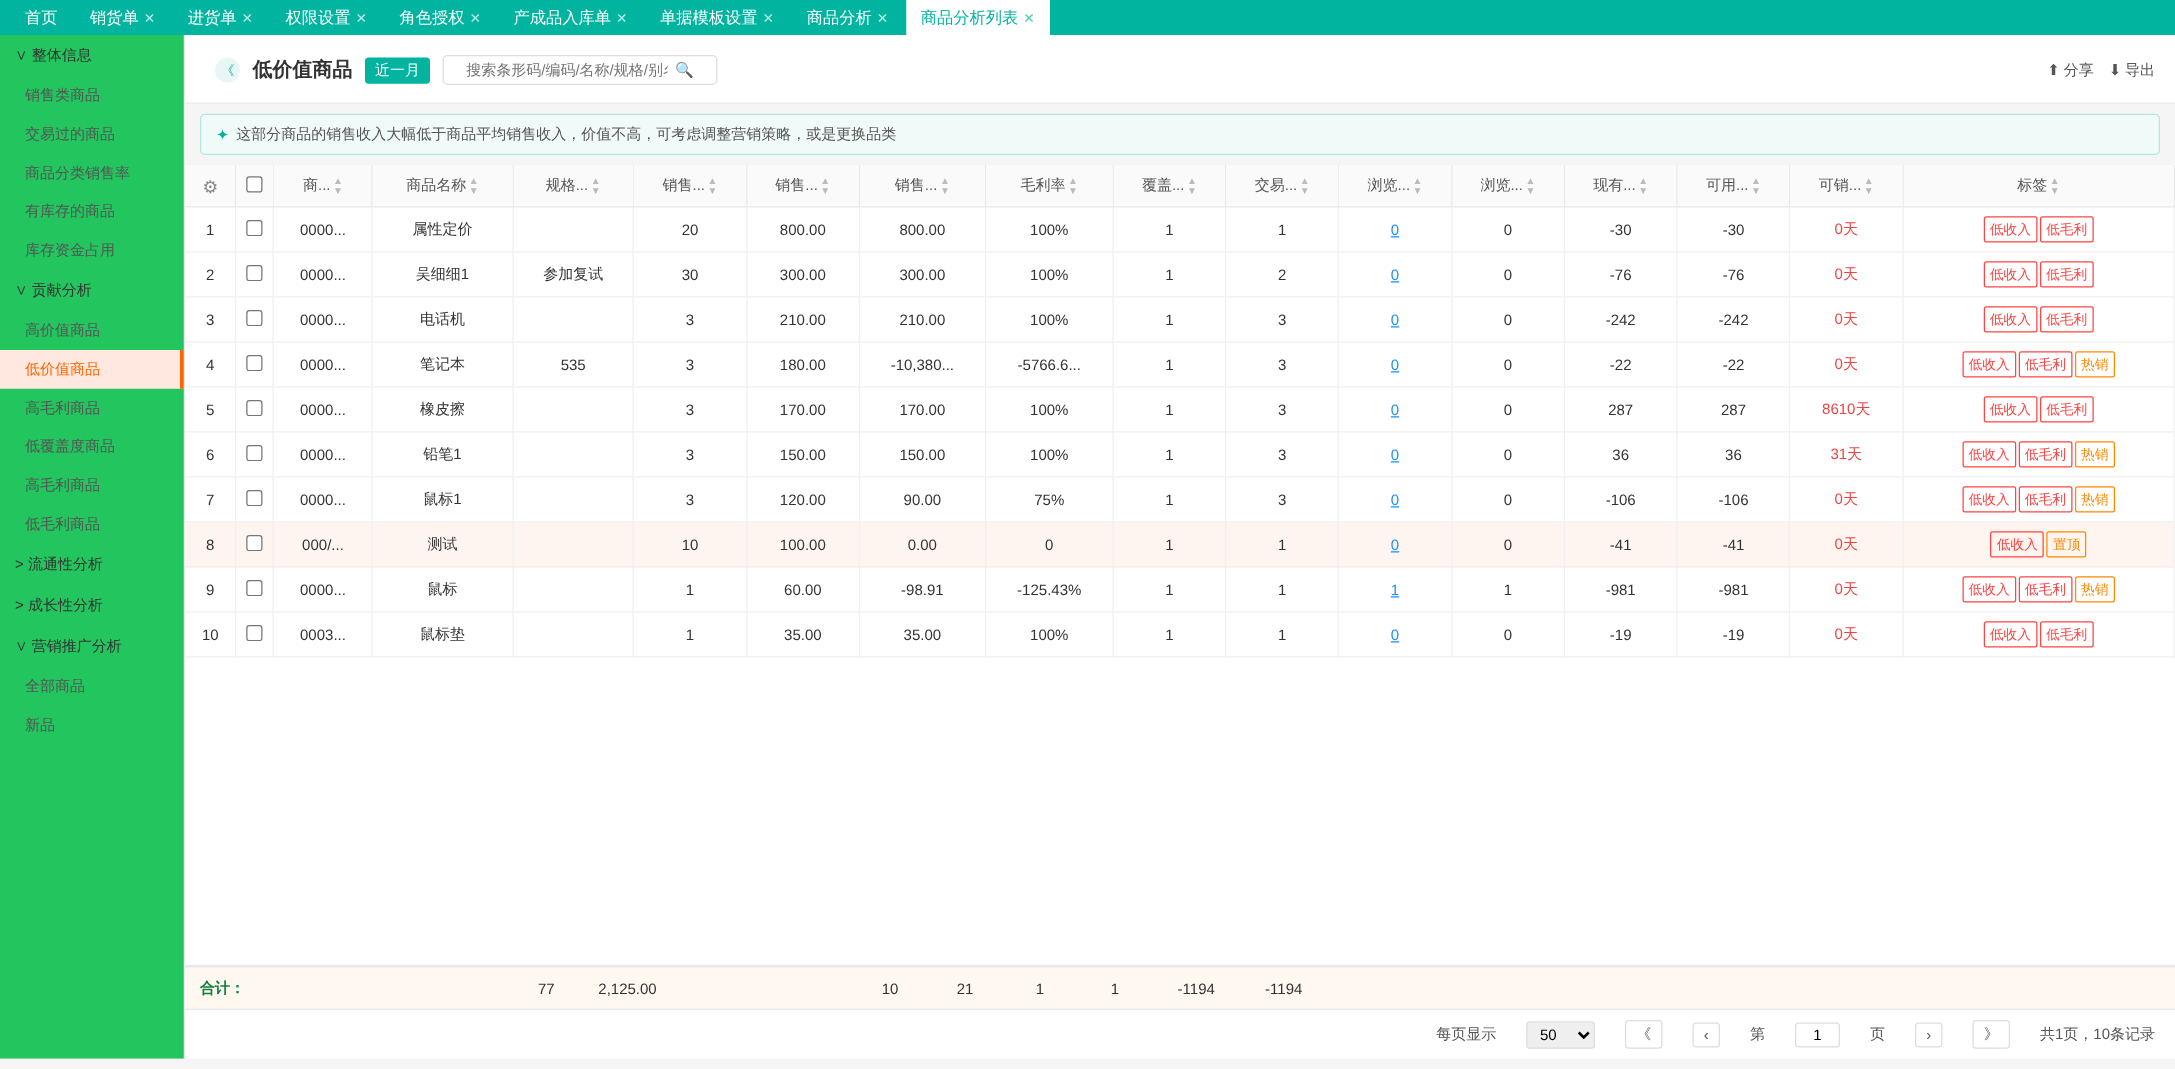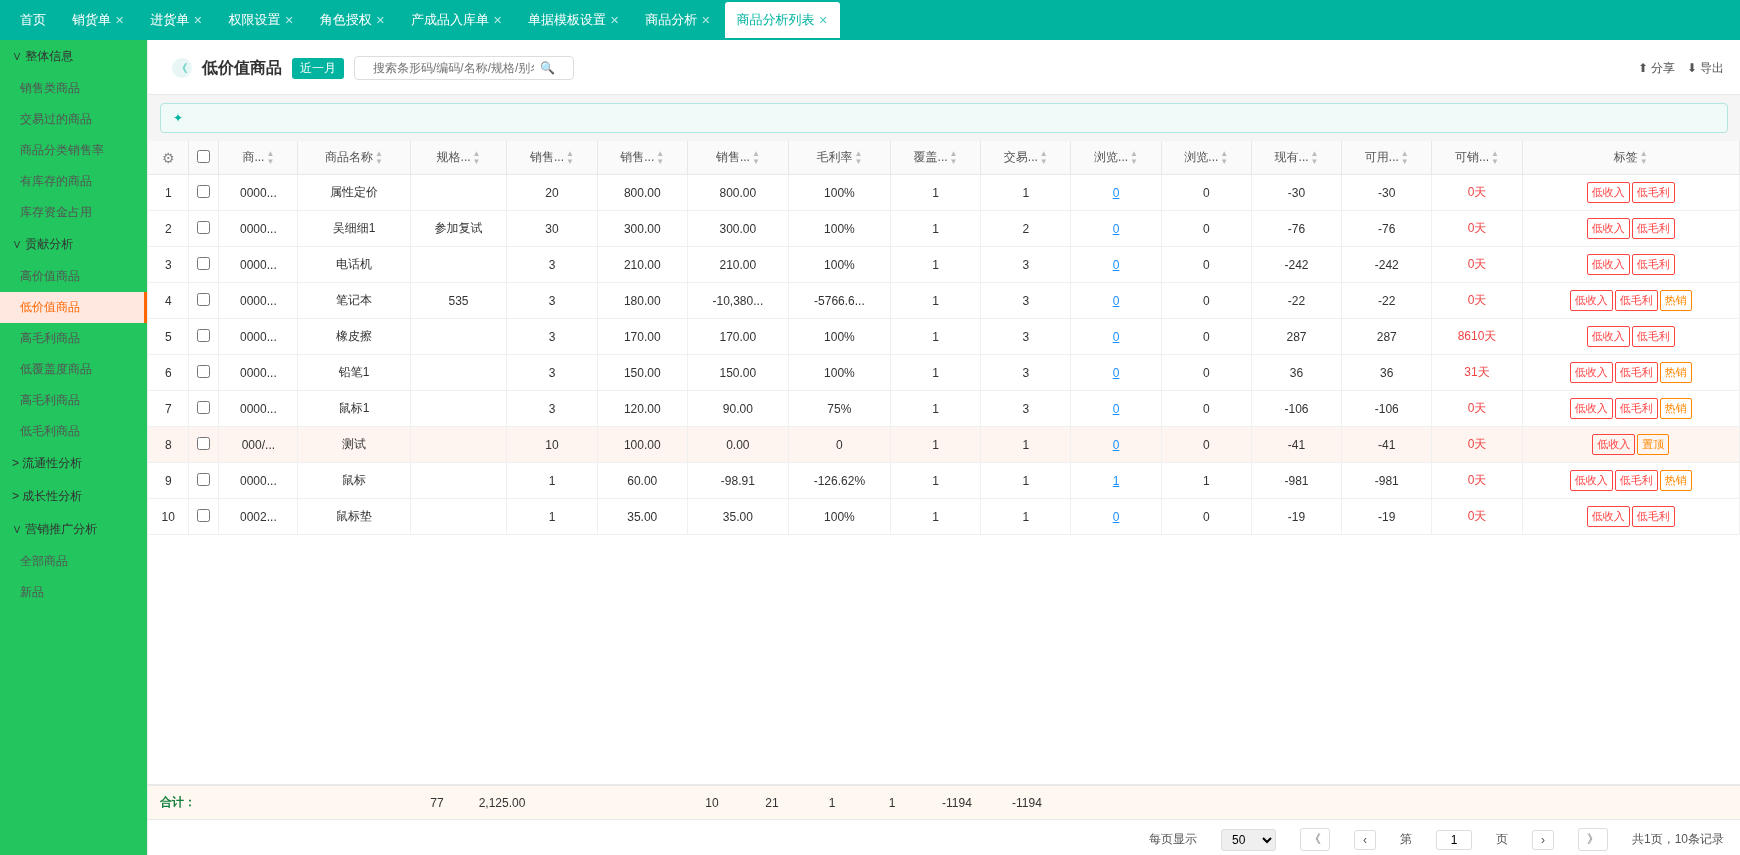--- a/index.html
+++ b/index.html
@@ -1,21 +1,21 @@
 <!DOCTYPE html>
 <html><head>
   <meta charset="utf-8">
   <style>
     * { box-sizing: border-box; margin: 0; padding: 0; }
     body { font-family: "Microsoft YaHei", "PingFang SC", Arial, sans-serif; font-size: 12px; background: #f5f5f5; color: #333; }
 
     
     .top-nav {
       background: #00b4a0;
-      height: 40px;
+      height: 28px;
       display: flex;
       align-items: center;
       padding: 0 8px;
       gap: 2px;
     }
     .nav-item {
       color: #fff;
       padding: 0 12px;
       height: 36px;
       display: flex;
@@ -336,20 +336,21 @@
         </div>
         <div class="header-btn">
           <span>⬇</span>
           <span>导出</span>
         </div>
       </div>
     </div>
 
     <div class="notice-bar">
       <span class="notice-icon">✦</span>
+      <span>这部分商品的销售收入大幅低于商品平均销售收入，价值不高，可考虑调整营销策略，或是更换品类</span>
     </div>
 
     <div class="table-wrapper">
       <table>
         <thead>
           <tr>
             <th><span class="settings-icon">⚙</span></th>
             <th><input type="checkbox" style=""></th>
             <th>商...<span class="sort-icons">
                   <span>▲</span>
@@ -568,34 +569,34 @@
     </tr>
             <tr>
       <td>9</td>
       <td class="checkbox-cell"><input type="checkbox" style=""></td>
       <td>0000...</td>
       <td>鼠标</td>
       <td></td>
       <td>1</td>
       <td>60.00</td>
       <td>-98.91</td>
-      <td>-126.62%</td>
+      <td>-125.43%</td>
       <td>1</td>
       <td>1</td>
       <td><span class="link-blue">1</span></td>
       <td>1</td>
       <td>-981</td>
       <td>-981</td>
       <td><span class="tag-days">0天</span></td>
       <td><span class="tag tag-red">低收入</span><span class="tag tag-red">低毛利</span><span class="tag tag-orange">热销</span></td>
     </tr>
             <tr>
       <td>10</td>
       <td class="checkbox-cell"><input type="checkbox" style=""></td>
-      <td>0002...</td>
+      <td>0003...</td>
       <td>鼠标垫</td>
       <td></td>
       <td>1</td>
       <td>35.00</td>
       <td>35.00</td>
       <td>100%</td>
       <td>1</td>
       <td>1</td>
       <td><span class="link-blue">0</span></td>
       <td>0</td>

